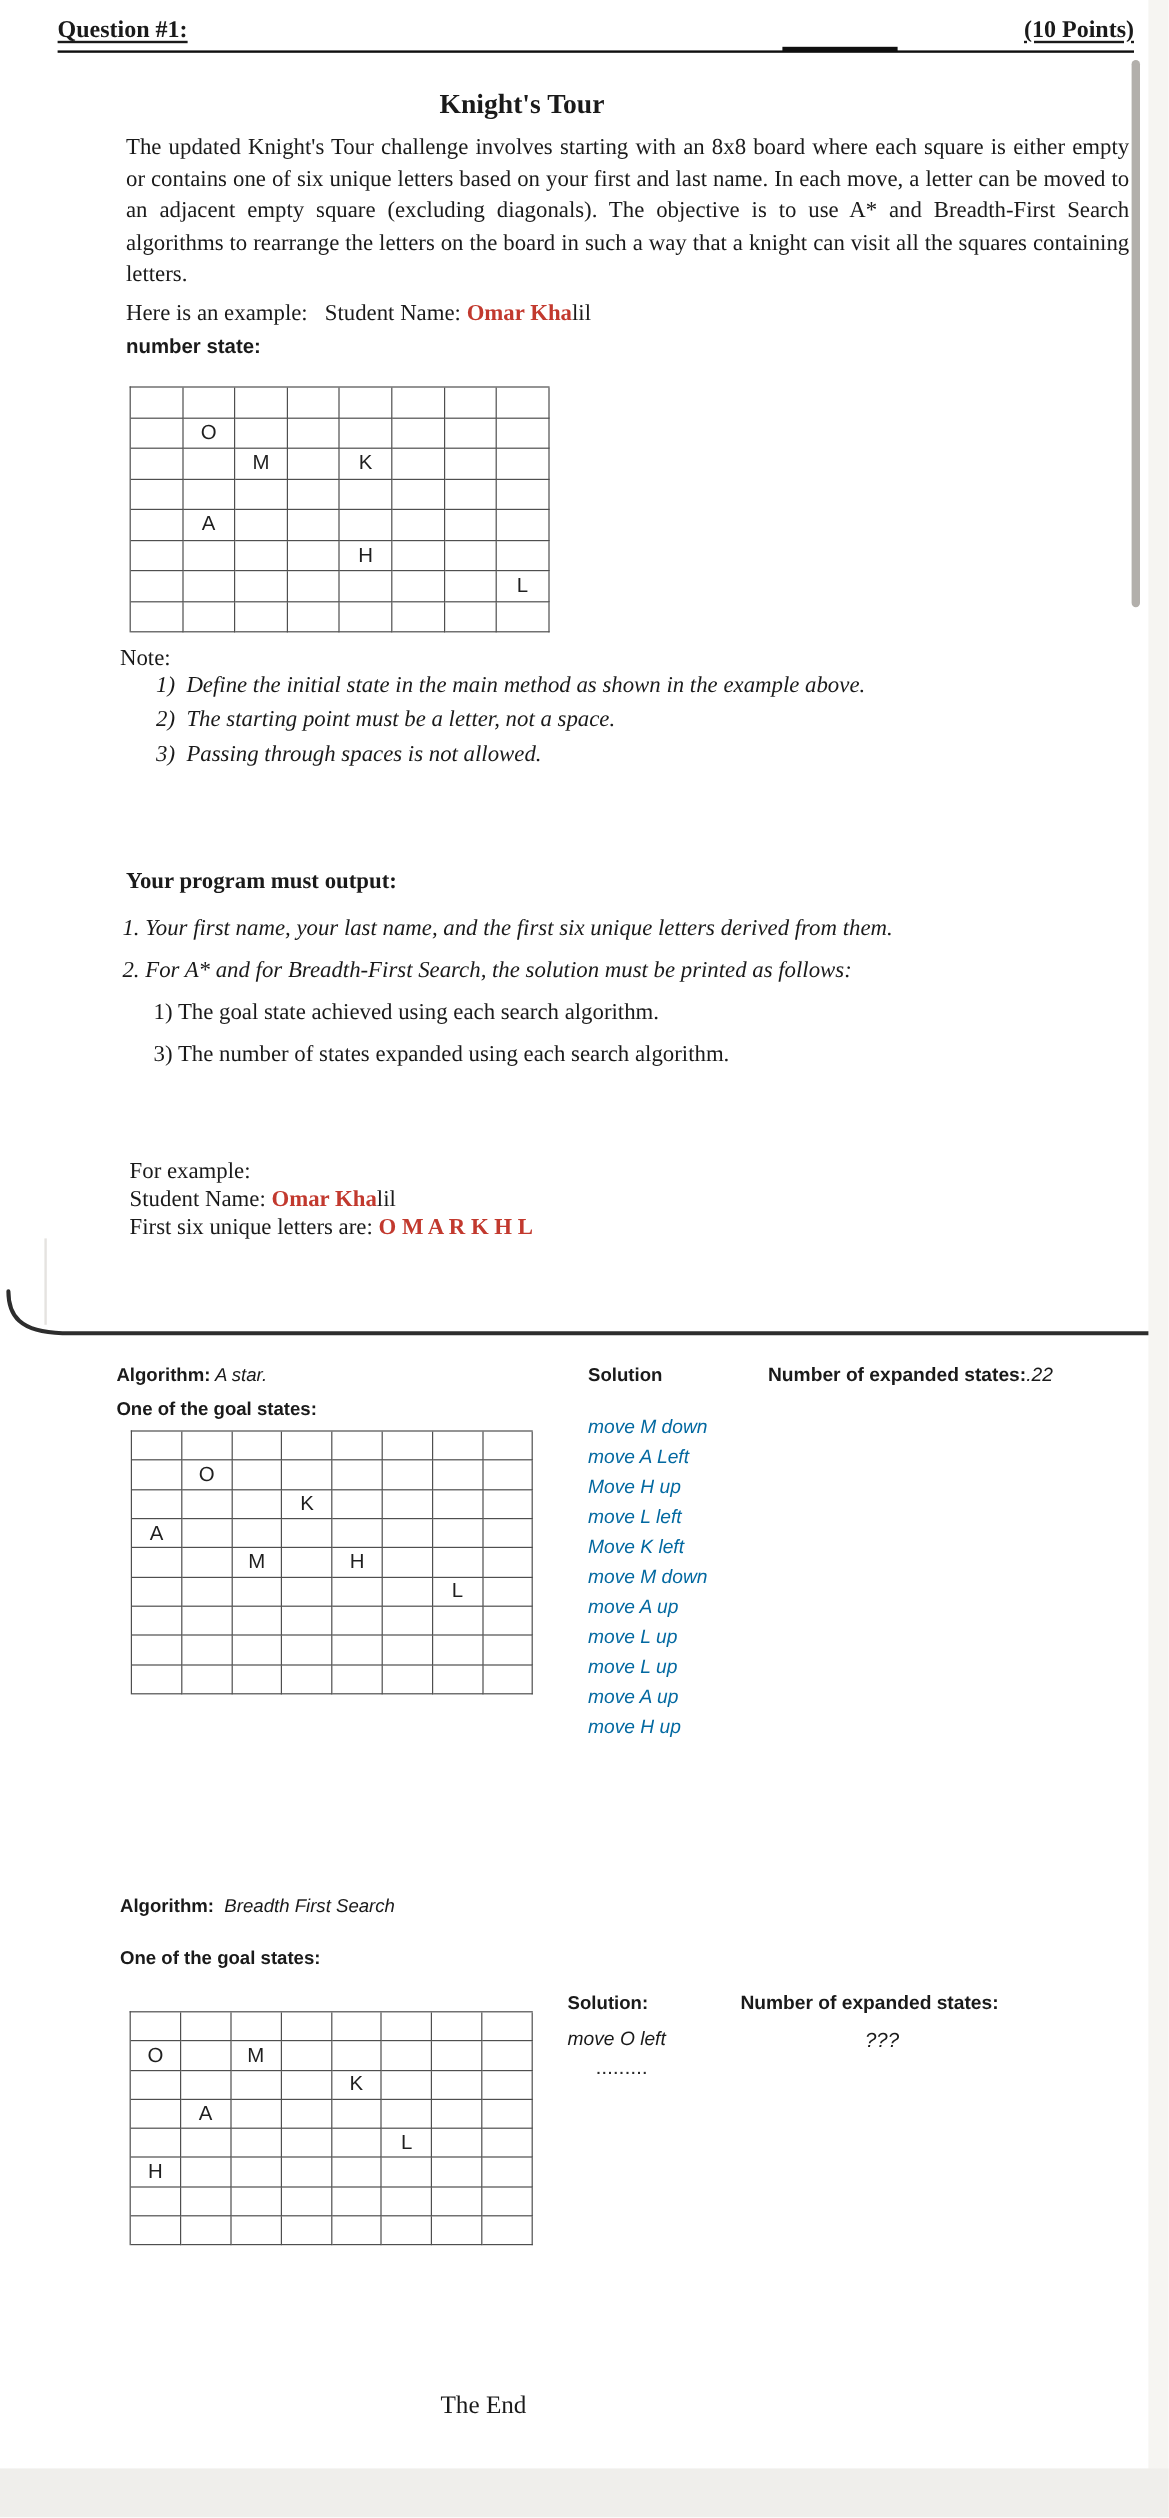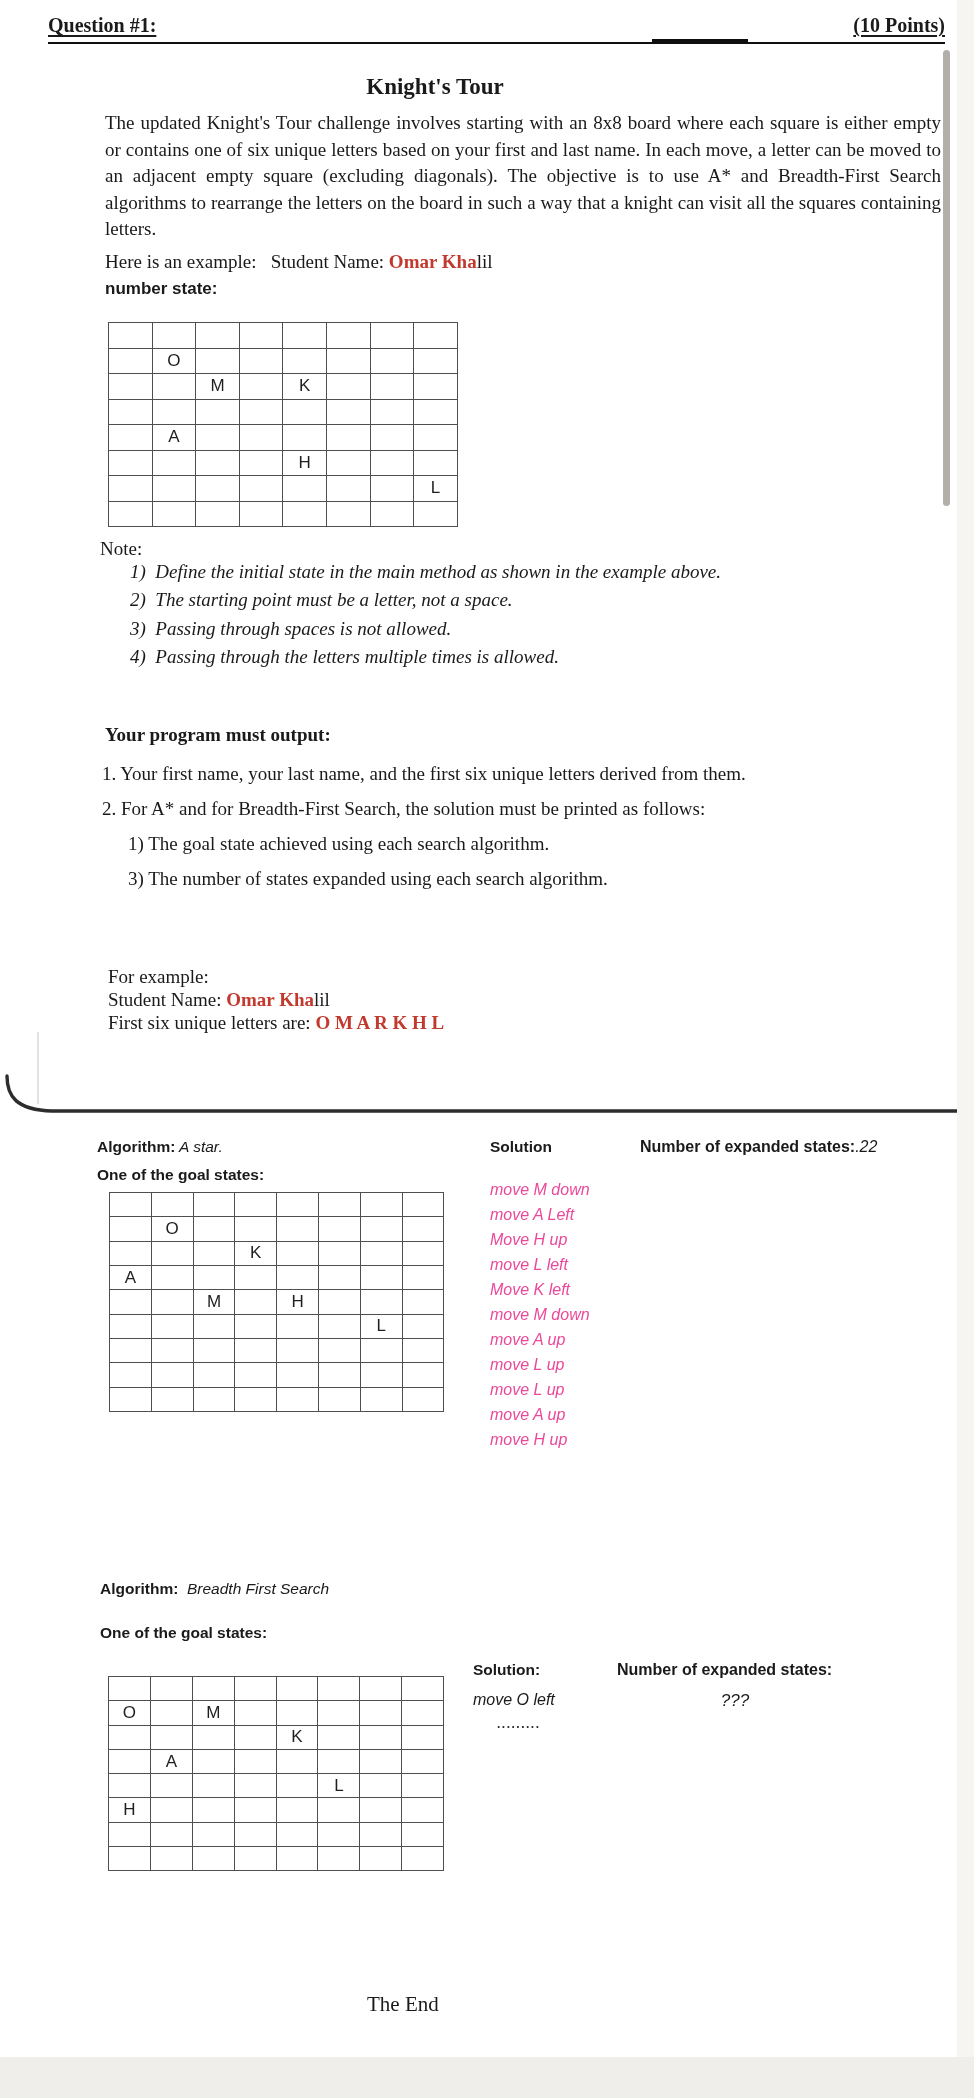--- a/index.html
+++ b/index.html
@@ -40,34 +40,34 @@
   .grid-initial { left:108px; top:322px; }
   .grid-astar   { left:109px; top:1192px; }
   .grid-bfs     { left:108px; top:1676px; }
 
   .note-label { left:100px; top:538px; font-size:19px; }
   .note-list  { left:130px; top:561px; font-size:19px; font-style:italic; }
   .note-list div { height:28.4px; }
 
   .output-heading { left:105px; top:724px; font-size:19px; font-weight:bold; }
   .output-list { left:102px; top:763px; font-size:19px; }
-  .output-list div { height:35px; }
+  .output-list div { height:35px;font-style:italic; }
   .output-sublist { left:128px; top:833px; font-size:19px; }
   .output-sublist div { height:35px; }
 
   .forex { font-size:19px; }
 
   
   .p1-left-edge { left:37px; top:1032px; width:1.5px; height:72px; background:#e5e3e0; }
   .divider-svg { left:0; top:1062px; }
   .divider-path { stroke:var(--divider); stroke-width:3.4; fill:none; stroke-linecap:round; }
 
   
   .p2label { font-size:15.5px; font-family:"Liberation Sans", sans-serif; }
-  .moves { left:490px; top:1181px; font-family:"Liberation Sans", sans-serif; font-size:16px; font-style:italic; color:#ec4899; }
+  .moves { left:490px; top:1181px; font-family:"Liberation Sans", sans-serif; font-size:16px; font-style:italic; color:#0369a1; }
   .moves div { height:25px; }
   .dots { left:497px; top:1717px; font-family:"Liberation Sans", sans-serif; font-size:12px; font-weight:bold; letter-spacing:1.5px; color:#2a2a2a; }
   .qqq { left:640px; top:1691px; width:190px; text-align:center; font-family:"Liberation Sans", sans-serif; font-size:17px; font-style:italic; }
   .the-end { left:367px; top:1992px; width:260px; text-align:left; font-size:21px; }
 
   
   .right-strip { left:957px; top:0; width:17px; height:2098px; background:#f6f5f2; }
   .bottom-strip { left:0; top:2057px; width:974px; height:41px; background:#efeeeb; }
   .scrollbar-thumb { left:943px; top:50px; width:7px; height:456px; border-radius:4px; background:var(--scrollbar); }
 </style>
@@ -149,21 +149,21 @@
     <div class="cell"></div>
     <div class="cell"></div>
     <div class="cell"></div>
     <div class="cell"></div>
     <div class="cell"></div>
     <div class="cell"></div>
     <div class="cell"></div>
   </div>
 
 <div class="abs note-label">Note:</div>
-<div class="abs note-list pre"><div>1)  Define the initial state in the main method as shown in the example above.</div><div>2)  The starting point must be a letter, not a space.</div><div>3)  Passing through spaces is not allowed.</div><div>4)  Passing through the letters multiple times is allowed.</div></div>
+<div class="abs note-list pre"><div>1)  Define the initial state in the main method as shown in the example above.</div><div>2)  The starting point must be a letter, not a space.</div><div>3)  Passing through spaces is not allowed.</div></div>
 
 <div class="abs output-heading">Your program must output:</div>
 <div class="abs output-list pre"><div>1. Your first name, your last name, and the first six unique letters derived from them.</div><div>2. For A* and for Breadth-First Search, the solution must be printed as follows:</div></div>
 <div class="abs output-sublist pre"><div>1) The goal state achieved using each search algorithm.</div><div>3) The number of states expanded using each search algorithm.</div></div>
 
 <div class="abs forex" style="left:108px; top:966px;">For example:</div>
 <div class="abs forex pre" style="left:108px; top:989px;"><span>Student Name: </span><span class="red">Omar Kha</span><span>lil</span></div>
 <div class="abs forex pre" style="left:108px; top:1012px;"><span>First six unique letters are: </span><span class="red">O M A R K H L</span></div>
 
 <div class="abs p1-left-edge"></div>

